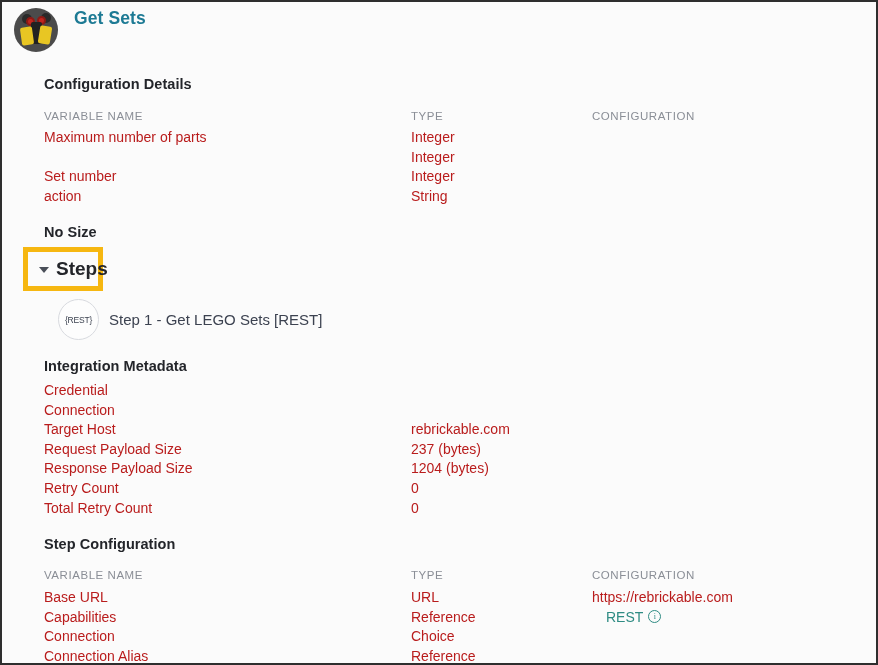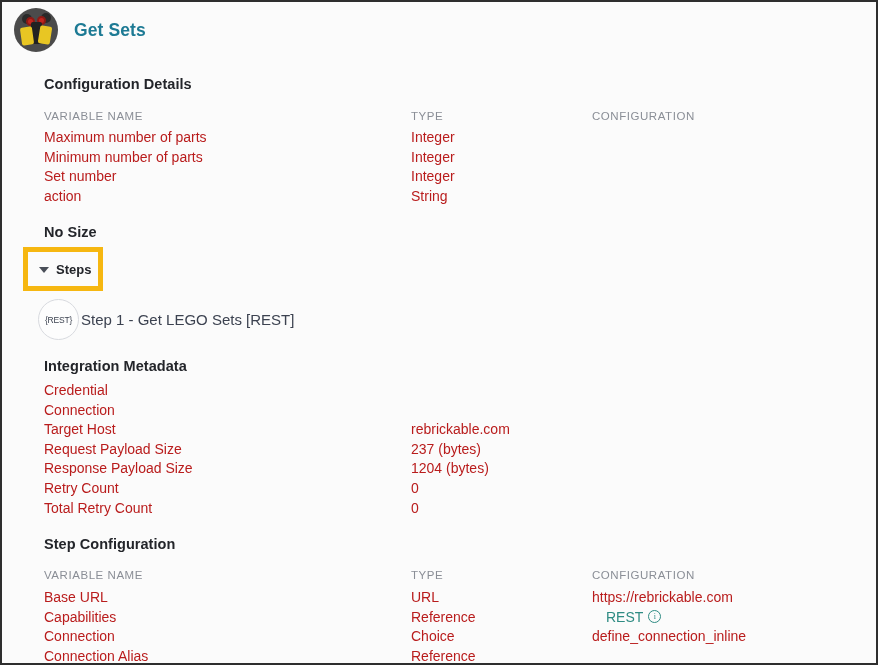--- a/index.html
+++ b/index.html
@@ -21,21 +21,21 @@
     border: 2px solid #2e2e2e;
     overflow: hidden;
   }
 
   
   .header {
     position: absolute;
     left: 12px;
     top: 6px;
     display: flex;
-    align-items: center;
+    align-items: flex-start;
     gap: 16px;
   }
   .avatar {
     width: 44px;
     height: 44px;
     border-radius: 50%;
     background: #4b4b4b;
     position: relative;
     overflow: hidden;
     flex: 0 0 auto;
@@ -146,33 +146,33 @@
   }
   .caret {
     width: 0; height: 0;
     border-left: 5px solid transparent;
     border-right: 5px solid transparent;
     border-top: 6px solid #4a4f58;
     flex: 0 0 auto;
     margin-top: 1px;
   }
   .steps-label {
-    font-size: 13px;
+    font-size: 19px;
     font-weight: bold;
     color: #23252a;
   }
 
   
   .step-row {
     position: absolute;
-    left: 36px;
+    left: 56px;
     top: 297px;
     display: flex;
     align-items: center;
-    gap: 2px;
+    gap: 10px;
   }
   .rest-badge {
     width: 39px;
     height: 39px;
     border-radius: 50%;
     border: 1px solid #d8dadf;
     background: #fdfdfd;
     display: flex;
     align-items: center;
     justify-content: center;
@@ -250,21 +250,20 @@
     <span class="col-head c-conf">CONFIGURATION</span>
   </div>
 
   <div class="row-grid" id="cfg-rows">
     <div class="rowline">
       <span class="cell c-name">Maximum number of parts</span>
       <span class="cell c-type">Integer</span>
       <span class="cell c-conf"></span>
     </div>
     <div class="rowline">
-      <span class="cell c-name">Minimum number of parts</span>
       <span class="cell c-type">Integer</span>
       <span class="cell c-conf"></span>
     </div>
     <div class="rowline">
       <span class="cell c-name">Set number</span>
       <span class="cell c-type">Integer</span>
       <span class="cell c-conf"></span>
     </div>
     <div class="rowline">
       <span class="cell c-name">action</span>
@@ -336,21 +335,20 @@
       <span class="cell c-name">Capabilities</span>
       <span class="cell c-type">Reference</span>
       <span class="c-conf link-rest">
         <span>REST</span>
         <span class="info-ico">i</span>
       </span>
     </div>
     <div class="rowline">
       <span class="cell c-name">Connection</span>
       <span class="cell c-type">Choice</span>
-      <span class="cell c-conf">define_connection_inline</span>
     </div>
     <div class="rowline">
       <span class="cell c-name">Connection Alias</span>
       <span class="cell c-type">Reference</span>
       <span class="cell c-conf"></span>
     </div>
   </div>
 
 </div>
 

